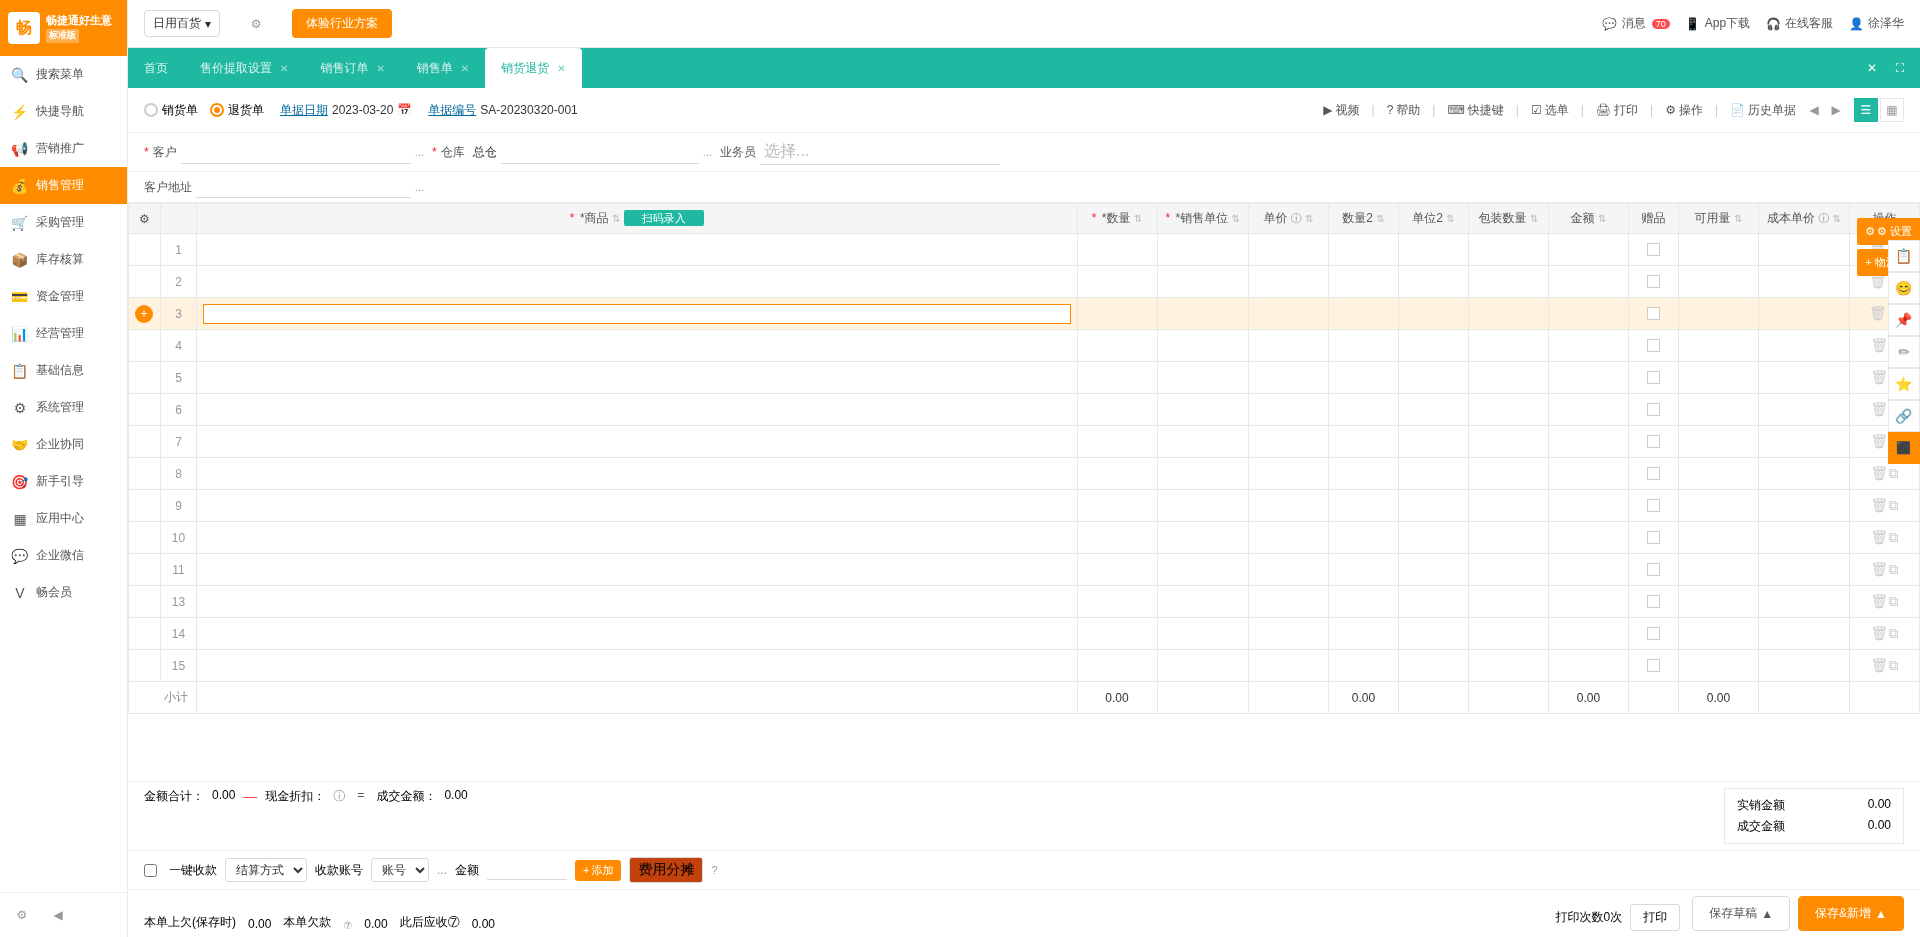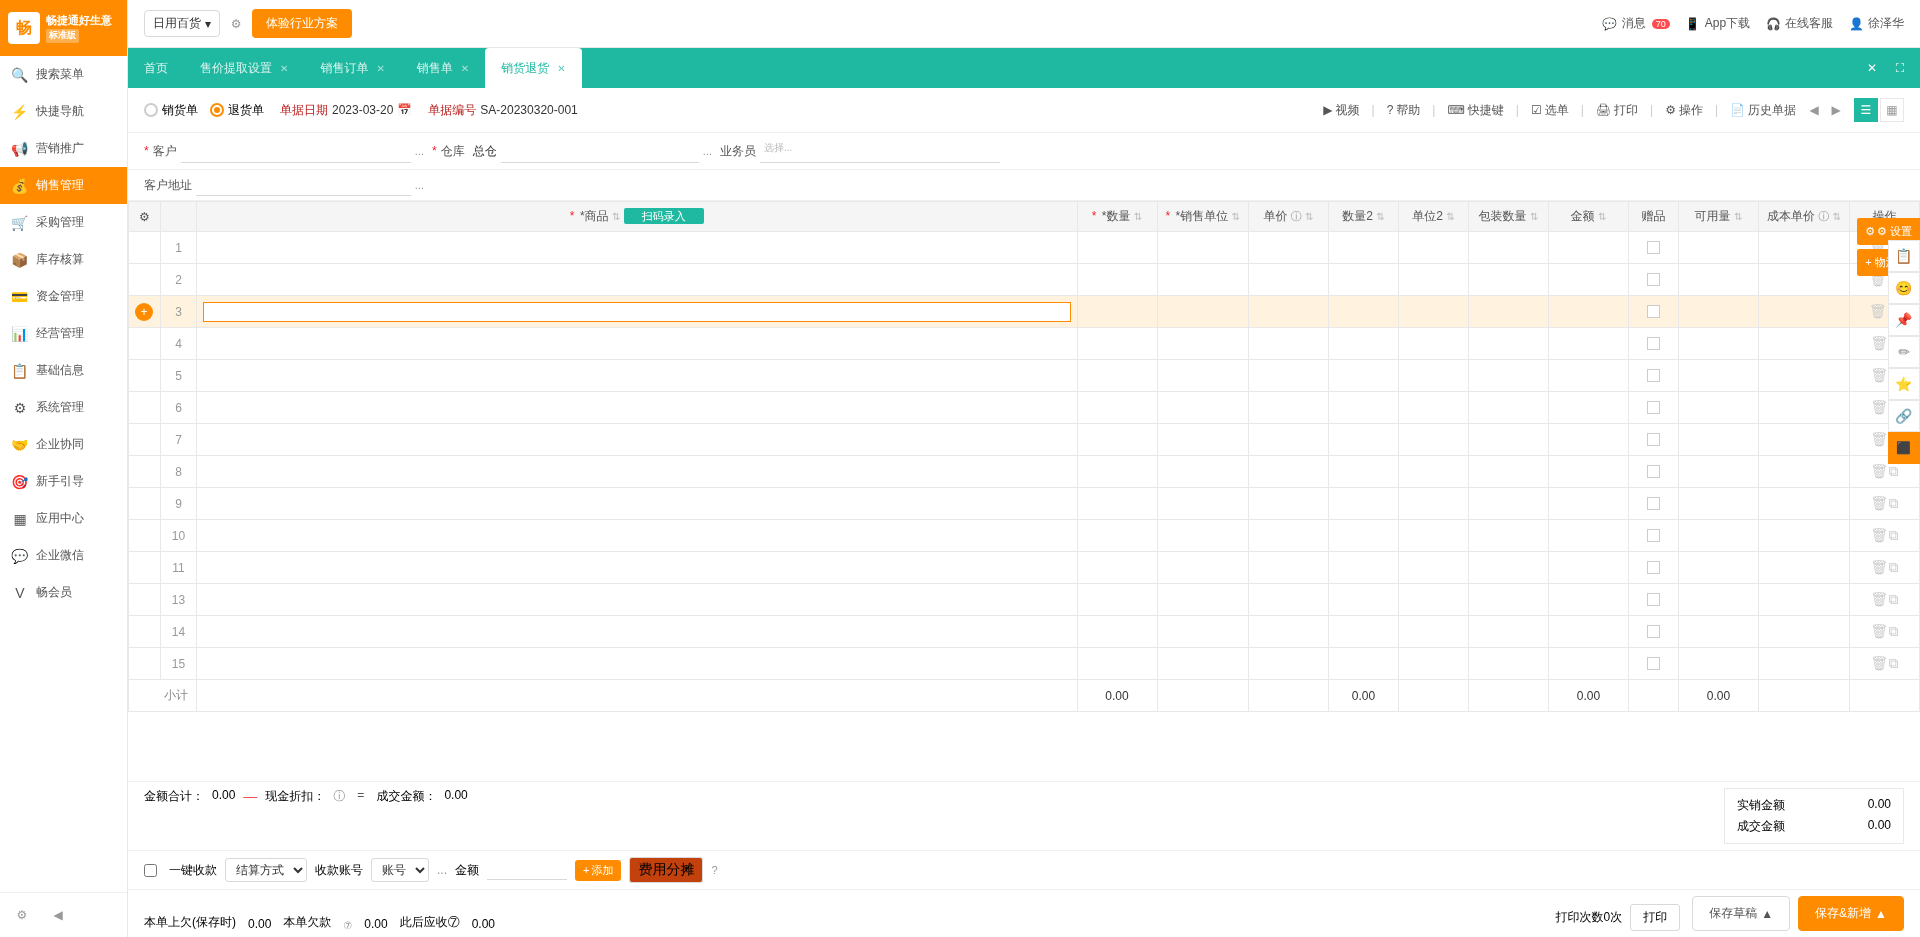--- a/index.html
+++ b/index.html
@@ -14,21 +14,21 @@
     .sidebar-nav-item { padding: 10px 12px; display: flex; align-items: center; gap: 8px; cursor: pointer; color: #555; font-size: 12px; }
     .sidebar-nav-item.active { background: #ff8c00; color: #fff; }
     .sidebar-nav-item .nav-icon { width: 16px; height: 16px; display: flex; align-items: center; justify-content: center; font-size: 14px; }
     .sidebar-bottom { margin-top: auto; padding: 8px; display: flex; gap: 8px; border-top: 1px solid #f0f0f0; }
     .sidebar-bottom-btn { width: 28px; height: 28px; display: flex; align-items: center; justify-content: center; color: #999; cursor: pointer; }
 
     
     .main { flex: 1; display: flex; flex-direction: column; overflow: hidden; }
 
     
-    .topbar { height: 48px; background: #fff; border-bottom: 1px solid #e8e8e8; display: flex; align-items: center; padding: 0 16px; gap: 0; }
+    .topbar { height: 48px; background: #fff; border-bottom: 1px solid #e8e8e8; display: flex; align-items: center; padding: 0 16px; gap: 20px; }
     .topbar-select { display: flex; align-items: center; gap: 4px; border: 1px solid #d9d9d9; padding: 4px 8px; border-radius: 4px; font-size: 12px; color: #333; cursor: pointer; }
     .topbar-gear { width: 32px; height: 32px; display: flex; align-items: center; justify-content: center; color: #999; cursor: pointer; }
     .topbar-trial-btn { background: #ff8c00; color: #fff; padding: 6px 14px; border-radius: 4px; font-size: 12px; cursor: pointer; border: none; }
     .topbar-right { margin-left: auto; display: flex; align-items: center; gap: 16px; color: #555; font-size: 12px; }
     .topbar-right-item { display: flex; align-items: center; gap: 4px; cursor: pointer; }
     .msg-badge { background: #ff4d4f; color: #fff; font-size: 9px; border-radius: 8px; padding: 0 4px; margin-left: 2px; }
 
     
     .tabbar { height: 40px; background: #1fb8a0; display: flex; align-items: center; padding: 0 0; overflow: hidden; }
     .tab-item { height: 40px; display: flex; align-items: center; padding: 0 16px; font-size: 12px; cursor: pointer; color: rgba(255,255,255,0.85); position: relative; gap: 4px; white-space: nowrap; }
@@ -41,21 +41,21 @@
     .content { flex: 1; background: #fff; overflow: hidden; display: flex; flex-direction: column; }
 
     
     .form-header { padding: 10px 16px; border-bottom: 1px solid #f0f0f0; display: flex; align-items: center; gap: 16px; flex-wrap: wrap; }
     .radio-group { display: flex; gap: 12px; align-items: center; }
     .radio-item { display: flex; align-items: center; gap: 4px; cursor: pointer; }
     .radio-circle { width: 14px; height: 14px; border-radius: 50%; border: 2px solid #ccc; display: flex; align-items: center; justify-content: center; }
     .radio-circle.checked { border-color: #ff8c00; }
     .radio-circle.checked::after { content: ''; width: 6px; height: 6px; border-radius: 50%; background: #ff8c00; }
     .form-field { display: flex; align-items: center; gap: 4px; font-size: 12px; }
-    .form-field label { color: #b91c1c; }
+    .form-field label { color: #0369a1; text-decoration: underline; }
     .form-field span { color: #333; font-weight: 500; }
     .header-actions { margin-left: auto; display: flex; align-items: center; gap: 8px; flex-wrap: wrap; }
     .header-action-item { display: flex; align-items: center; gap: 3px; cursor: pointer; color: #555; font-size: 12px; }
     .side-btn { background: #ff8c00; color: #fff; padding: 6px 8px; font-size: 11px; cursor: pointer; border-radius: 2px 0 0 2px; white-space: nowrap; display: flex; align-items: center; gap: 2px; }
 
     
     .table-container { flex: 1; overflow: auto; position: relative; }
     table { width: 100%; border-collapse: collapse; font-size: 12px; }
     table thead tr { background: #f5f5f5; }
     table th { padding: 6px 8px; text-align: center; border: 1px solid #e8e8e8; color: #555; font-weight: normal; white-space: nowrap; position: relative; }
@@ -335,21 +335,21 @@
         </div>
         <div style="display: flex; align-items: center; gap: 4px; flex: 0 0 auto; min-width: 280px;">
           <span style="color: #f5222d; font-size: 12px;">*</span>
           <span style="color: #555; font-size: 12px;">仓库</span>
           <span style="color: #333; font-size: 12px; margin-left: 4px;">总仓</span>
           <div style="flex: 1; border-bottom: 1px solid #d9d9d9; min-height: 24px; min-width: 80px;"></div>
           <span style="color: #999; cursor: pointer; font-size: 11px;">...</span>
         </div>
         <div style="display: flex; align-items: center; gap: 4px; flex: 0 0 auto; min-width: 280px;">
           <span style="color: #555; font-size: 12px;">业务员</span>
-          <div style="flex: 1; border-bottom: 1px solid #d9d9d9; min-height: 24px; min-width: 160px; color: #bbb; font-size: 10px; padding: 2px 4px;">选择...</div>
+          <div style="flex: 1; border-bottom: 1px solid #d9d9d9; min-height: 24px; min-width: 160px; color: #bbb; font-size: 16px; padding: 2px 4px;">选择...</div>
         </div>
       </div>
 
       <div style="padding: 4px 16px; display: flex; align-items: center; gap: 8px; border-bottom: 1px solid #f0f0f0;">
         <div style="display: flex; align-items: center; gap: 4px; flex: 0 0 auto; min-width: 280px;">
           <span style="color: #555; font-size: 12px;">客户地址</span>
           <div style="flex: 1; border-bottom: 1px solid #d9d9d9; min-height: 22px; min-width: 200px;"></div>
           <span style="color: #999; cursor: pointer; font-size: 11px;">...</span>
         </div>
       </div>

